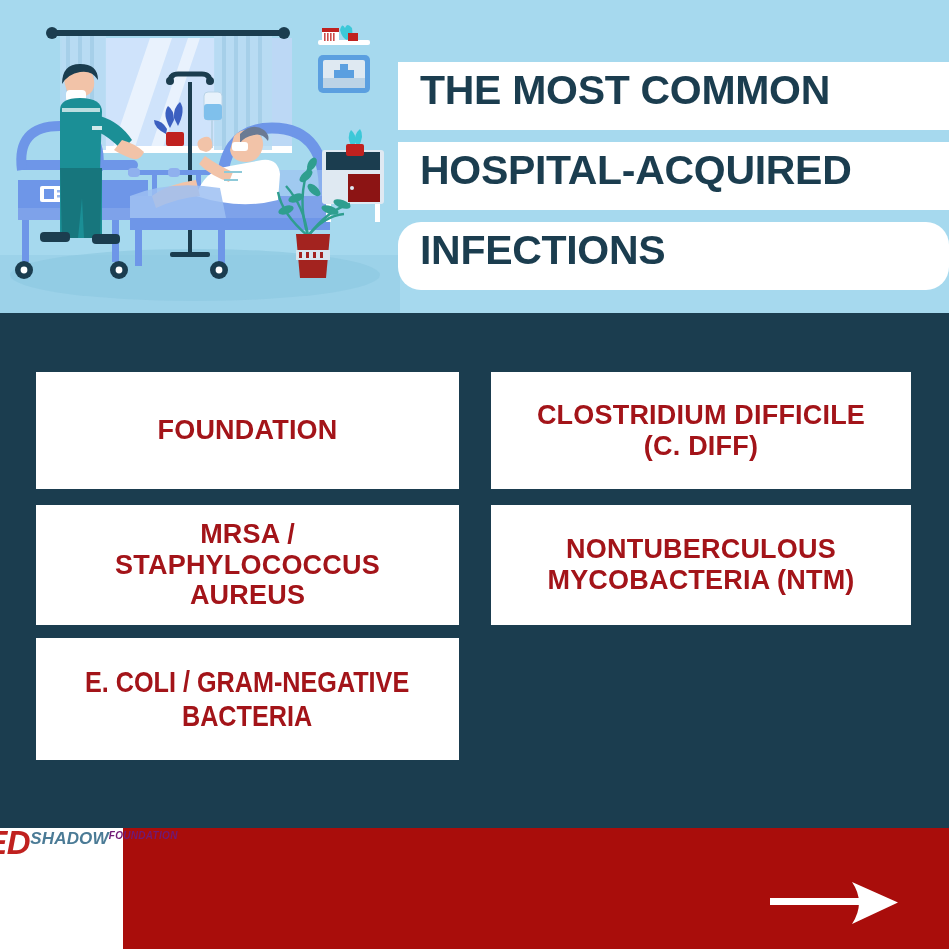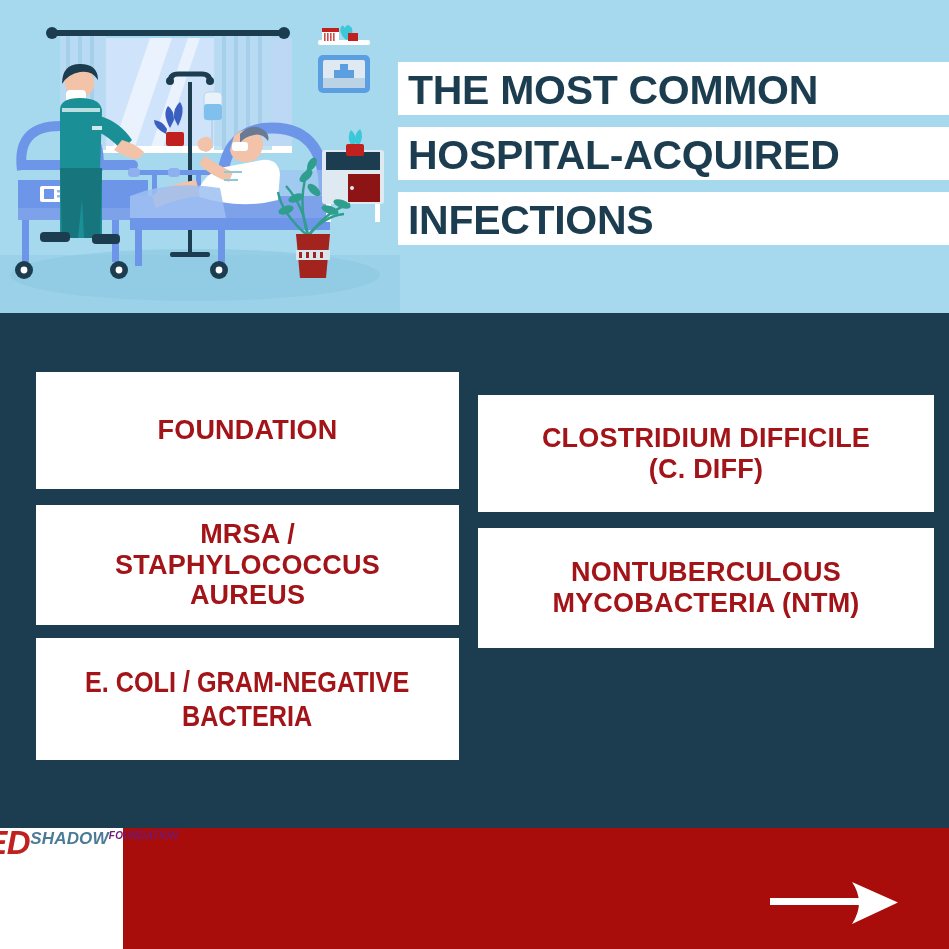--- a/index.html
+++ b/index.html
@@ -21,43 +21,43 @@
 
   
   .title-block{position:absolute;left:398px;top:62px;width:551px;}
   .tband{
     background:#ffffff;
     color:#1b3d4f;
     font-size:41px;
     font-weight:bold;
     letter-spacing:-0.3px;
     line-height:50px;
-    padding:3px 0 3px 10px;
+    padding:3px 0 3px 22px;
     margin-bottom:12px;
     white-space:nowrap;
     box-sizing:border-box;
-    height:53px;
-  }
-  .tband:last-child{margin-bottom:0;}
+    height:68px;
+  }
+  .tband:last-child{margin-bottom:0;border-radius:23px;}
 
   
   .cards{position:absolute;left:0;top:313px;width:949px;height:515px;}
   .card{
     position:absolute;
     background:#ffffff;
     display:flex;align-items:center;justify-content:center;
     text-align:center;
     color:#a31419;
     font-weight:bold;
     line-height:1.14;
     box-sizing:border-box;
     padding:4px 10px;
   }
   .c-l{left:36px;width:423px;}
-  .c-r{left:478px;width:456px;margin-top:23px;}
+  .c-r{left:491px;width:420px;}
   .r1{top:59px;height:117px;}
   .r2{top:192px;height:120px;}
   .r3{top:325px;height:122px;}
   .f-normal{font-size:27px;letter-spacing:0.2px;}
   .f-cond{font-size:30px;letter-spacing:0px;
           font-family:"Liberation Sans Narrow","Liberation Sans",sans-serif;
           transform:scaleX(0.84);transform-origin:center;}
 
   
   .footer{position:absolute;left:0;top:828px;width:949px;height:121px;background:#a90d0b;}

